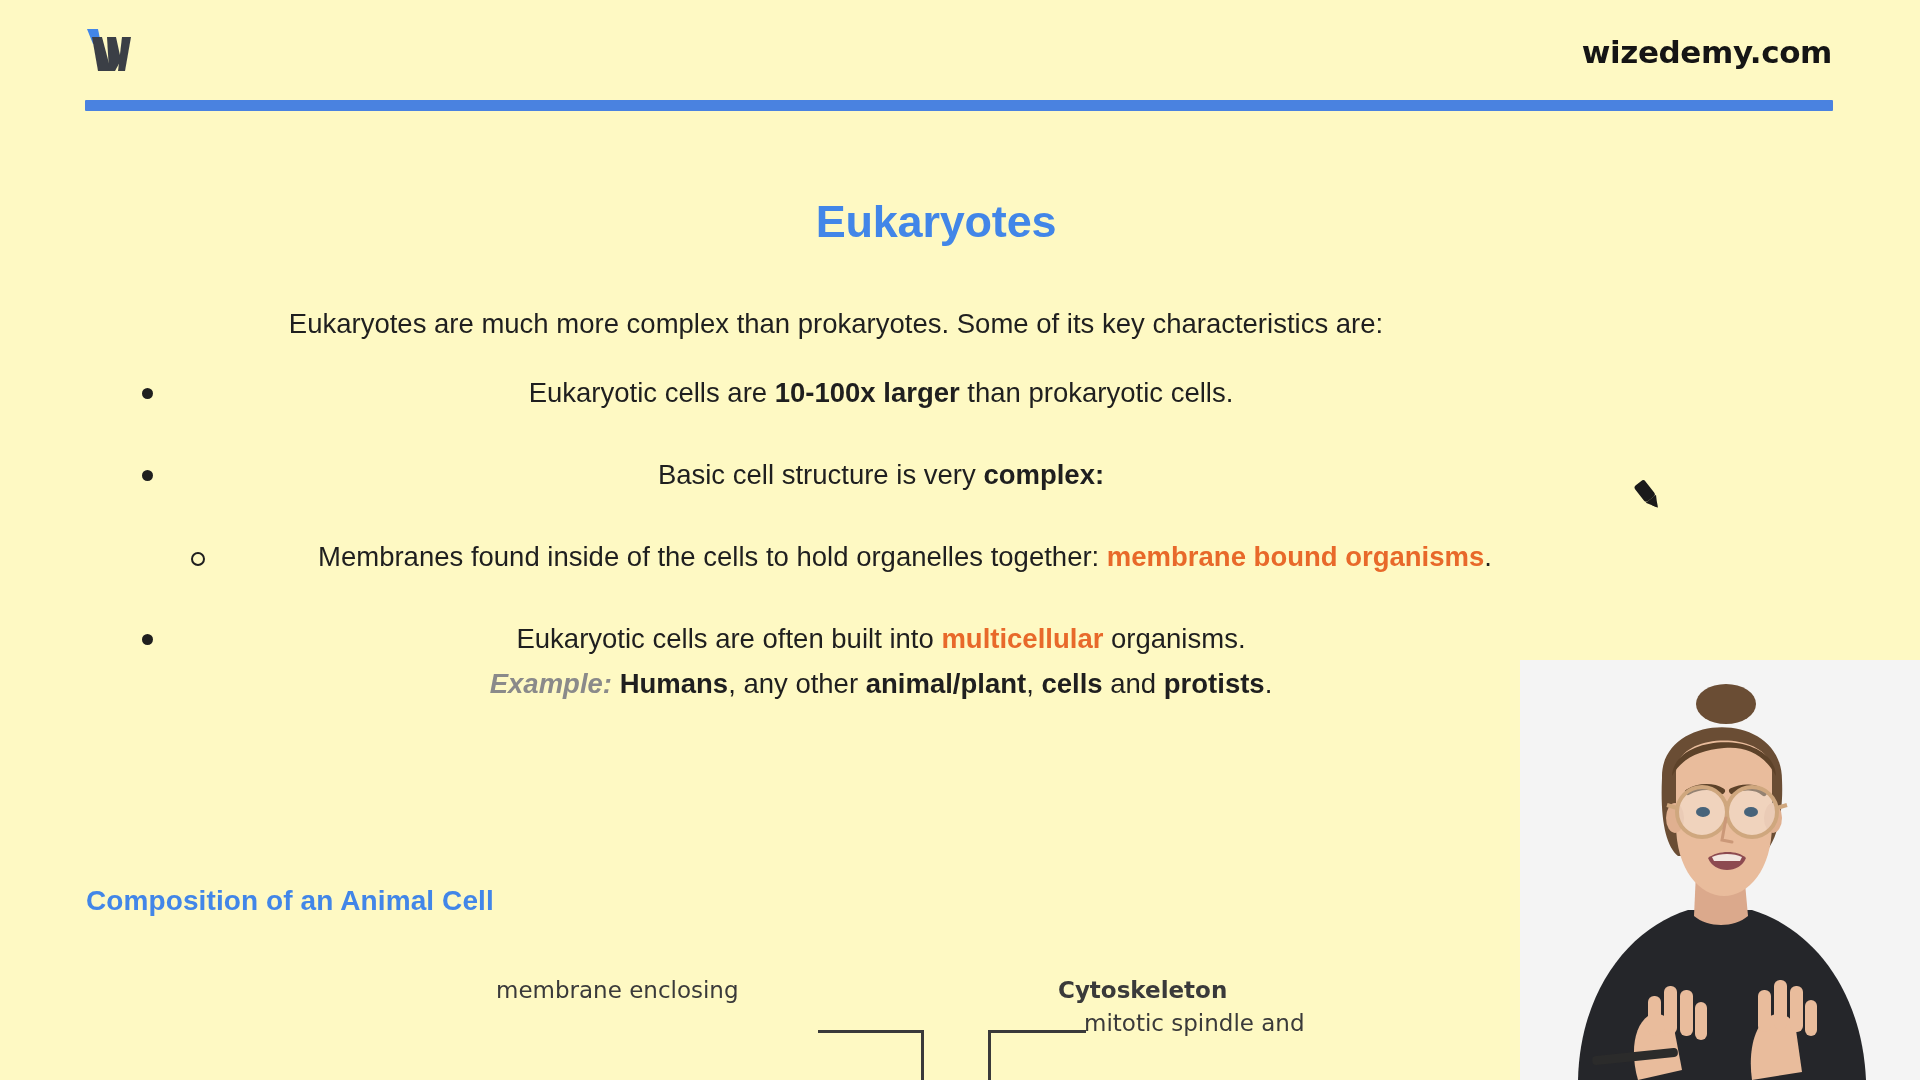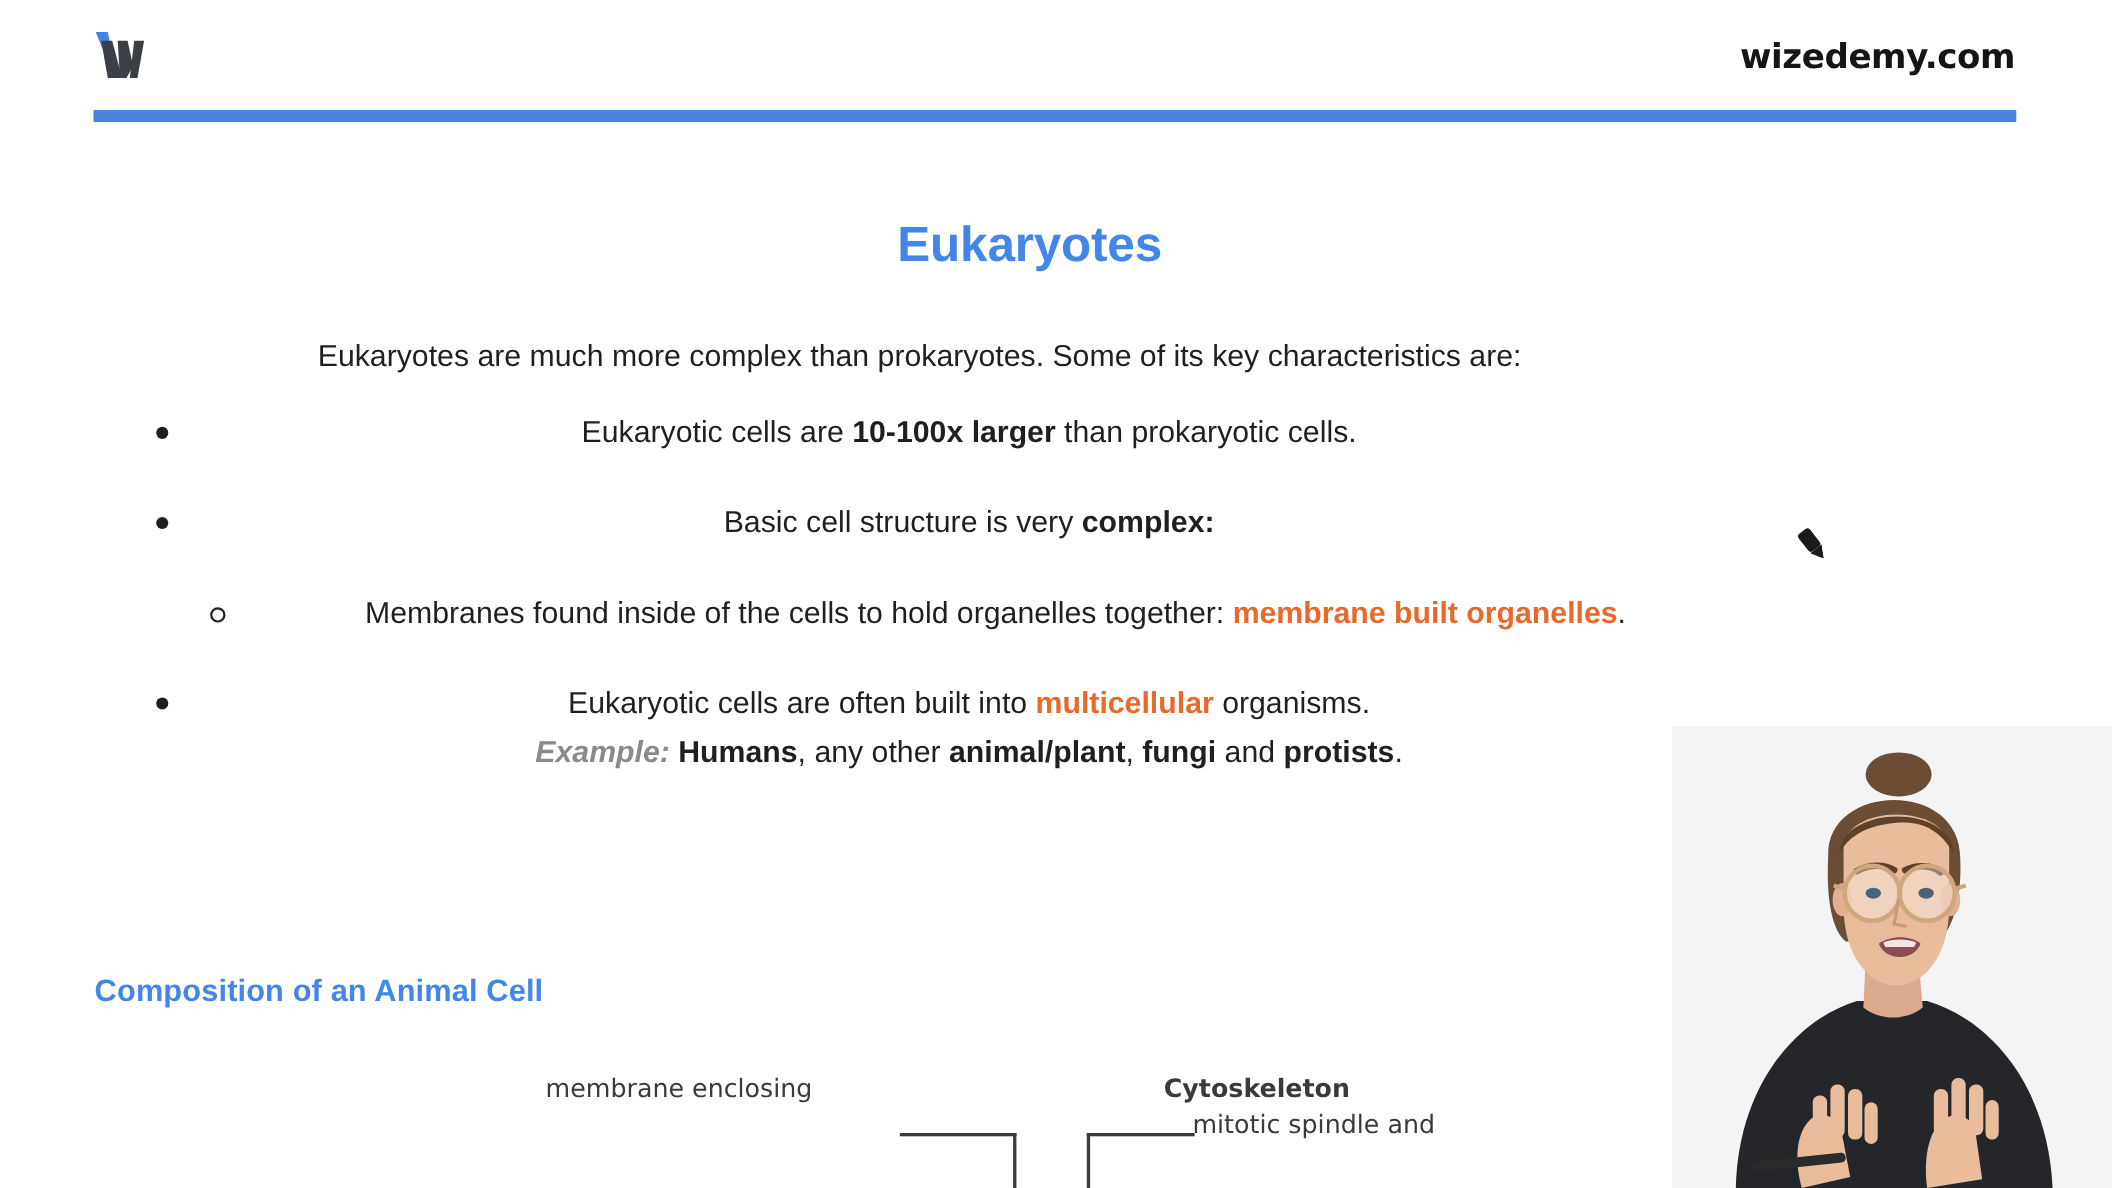--- a/index.html
+++ b/index.html
@@ -15,21 +15,21 @@
     background: #ececec;
     font-family: "Liberation Sans", "DejaVu Sans", sans-serif;
     color: #1f1f1f;
     position: relative;
   }
 
   .slide {
     position: relative;
     width: 1920px;
     height: 1080px;
-    background: #ffffff;
+    background: #fef9c3;
     overflow: hidden;
   }
 
   
   .header {
     position: absolute;
     top: 0; left: 0;
     width: 1920px;
     height: 118px;
   }
@@ -249,26 +249,26 @@
 
       <li class="bullet">
         <span>Eukaryotic cells are </span><b>10-100x larger</b><span> than prokaryotic cells.</span>
       </li>
 
       <li class="bullet">
         <span>Basic cell structure is very </span><b>complex:</b>
       </li>
 
       <li class="bullet sub">
-        <span>Membranes found inside of the cells to hold organelles together: </span><span class="hl-orange">membrane built organelles</span><span>.</span>
+        <span>Membranes found inside of the cells to hold organelles together: </span><span class="hl-orange">membrane bound organisms</span><span>.</span>
       </li>
 
       <li class="bullet">
         <span>Eukaryotic cells are often built into </span><span class="hl-orange">multicellular</span><span> organisms.</span>
-        <span class="line2"><span class="example-label">Example:</span><span> </span><b>Humans</b><span>, any other </span><b>animal/plant</b><span>, </span><b>fungi</b><span> and </span><b>protists</b><span>.</span></span>
+        <span class="line2"><span class="example-label">Example:</span><span> </span><b>Humans</b><span>, any other </span><b>animal/plant</b><span>, </span><b>cells</b><span> and </span><b>protists</b><span>.</span></span>
       </li>
 
     </ul>
   </div>
 
   <div class="section-heading">Composition of an Animal Cell</div>
 
   <div class="diagram">
 
     <div class="diagram-label label-nucleus">

